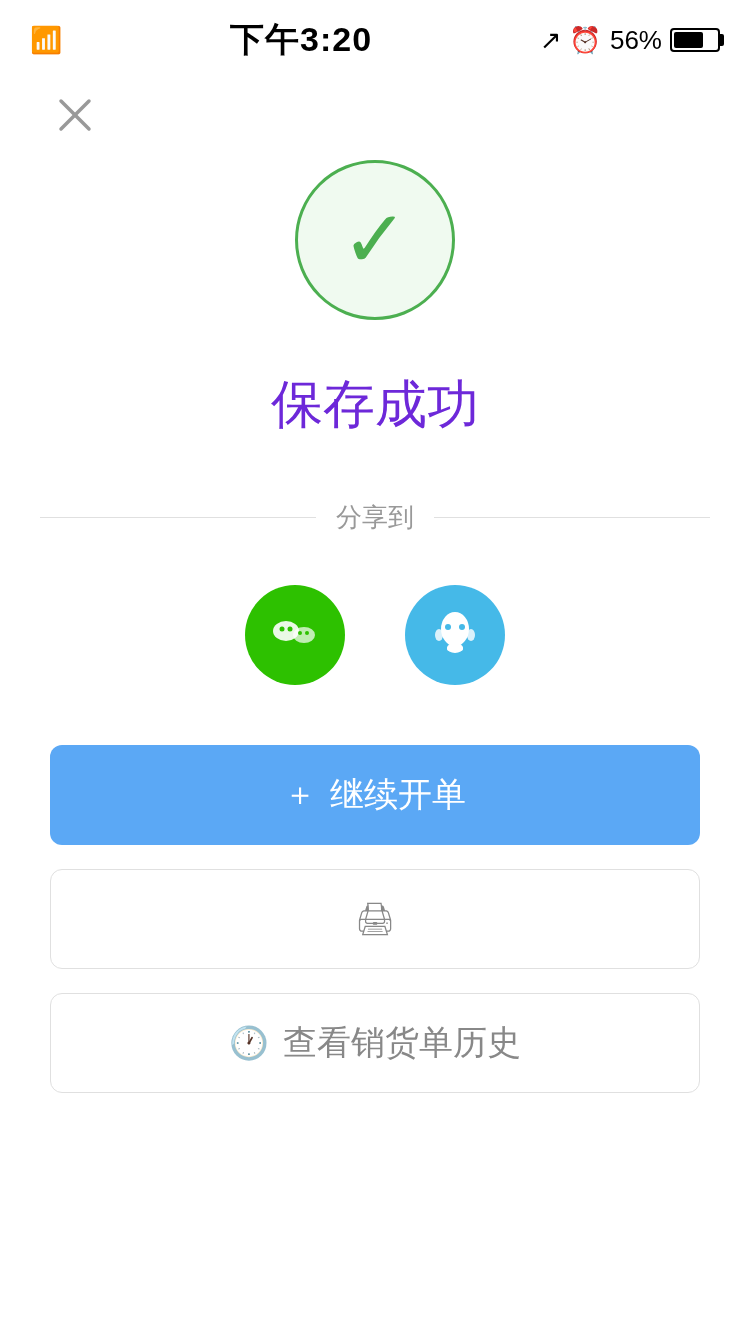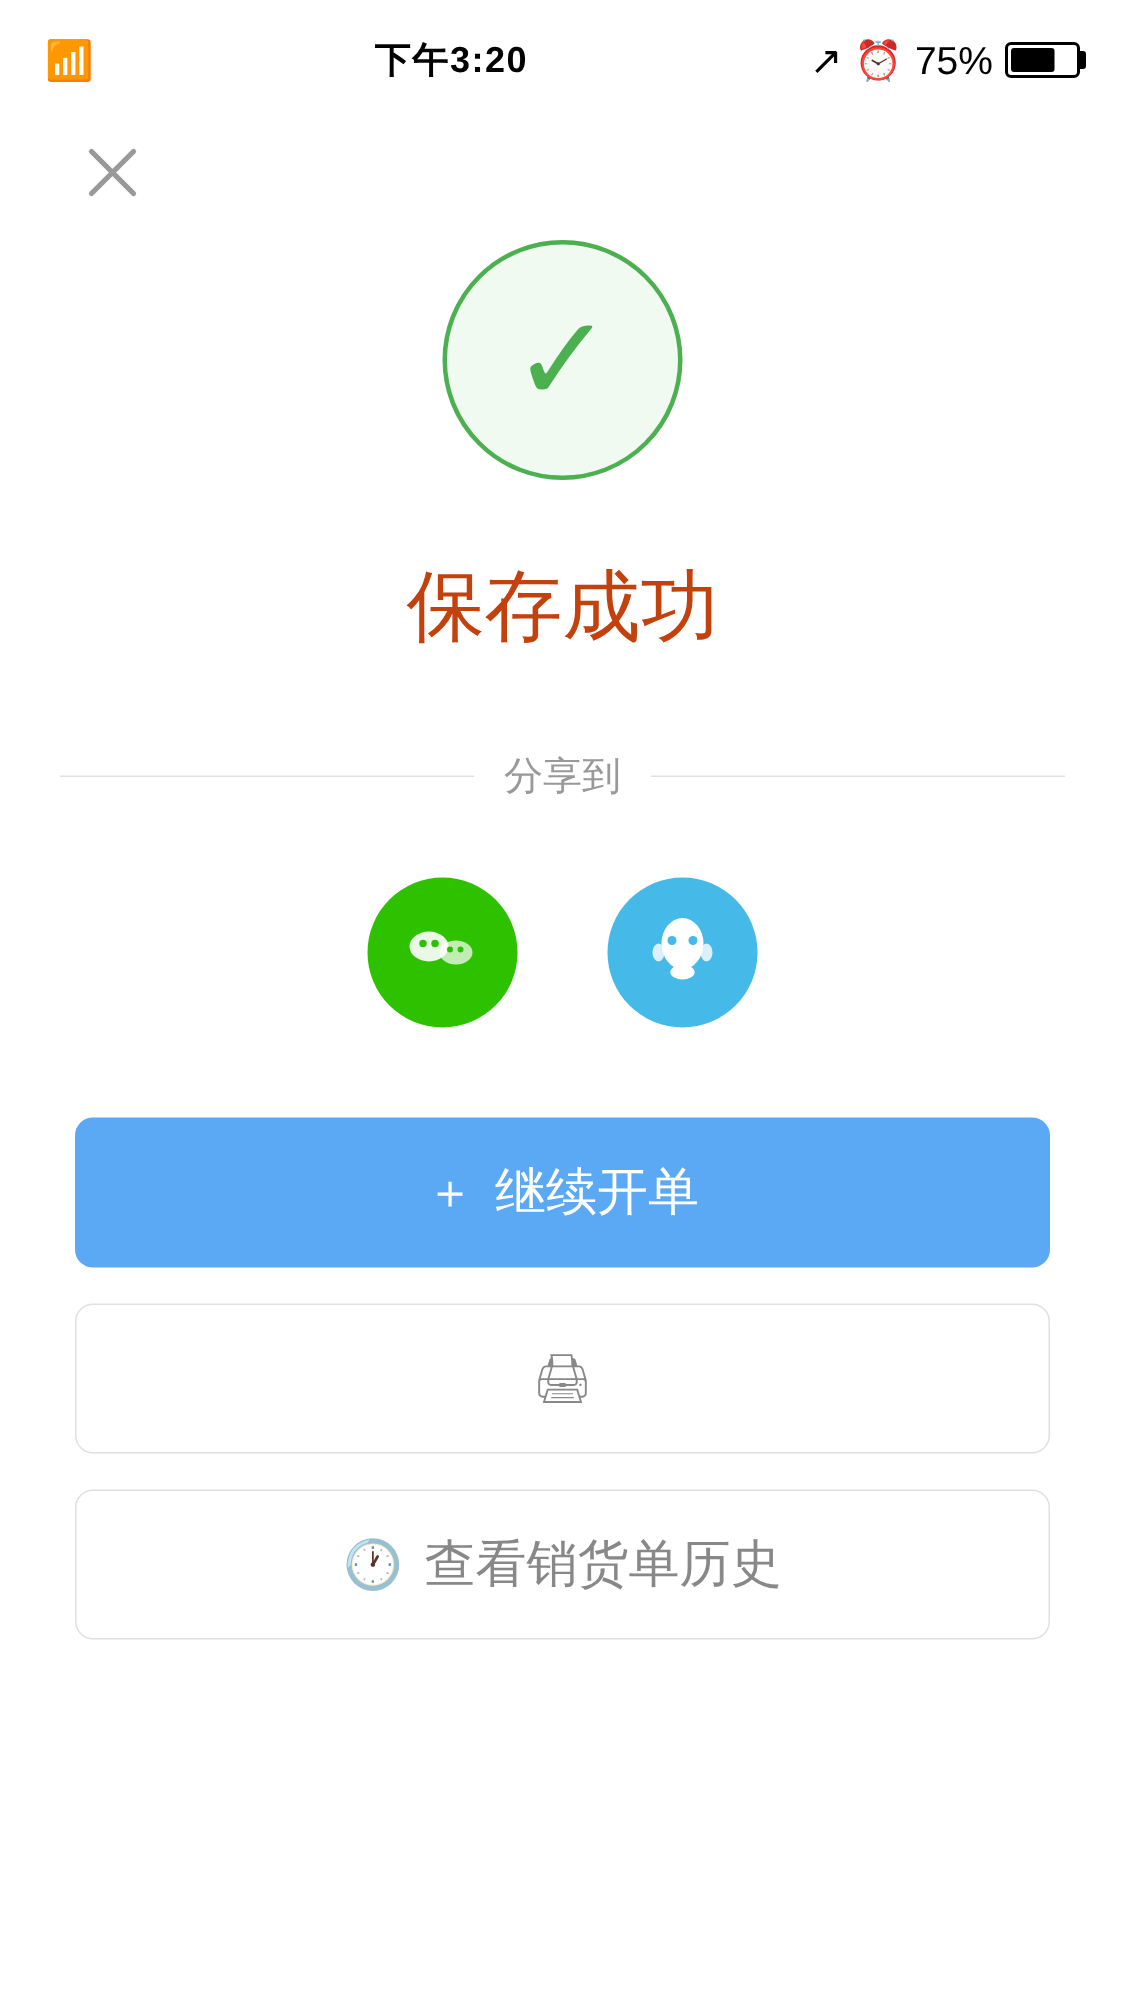--- a/index.html
+++ b/index.html
@@ -36,21 +36,21 @@
       font-size: 28px;
       font-weight: 500;
       color: #000;
     }
 
     .wifi-icon {
       font-size: 26px;
     }
 
     .status-center {
-      font-size: 24px;
+      font-size: 34px;
       font-weight: 600;
       color: #000;
       letter-spacing: 1px;
     }
 
     .status-right {
       display: flex;
       align-items: center;
       gap: 8px;
       font-size: 26px;
@@ -135,21 +135,21 @@
 
     .checkmark {
       font-size: 80px;
       color: #4CAF50;
       line-height: 1;
     }
 
     
     .success-title {
       font-size: 52px;
-      color: #c2410c;
+      color: #6d28d9;
       font-weight: 400;
       margin-bottom: 60px;
     }
 
     
     .share-section {
       width: 100%;
       padding: 0 40px;
       margin-bottom: 60px;
     }
@@ -247,21 +247,21 @@
 <body>
 
 <div class="status-bar">
   <div class="status-left">
     <span class="wifi-icon">📶</span>
   </div>
   <div class="status-center">下午3:20</div>
   <div class="status-right">
     <span>↗</span>
     <span>⏰</span>
-    <span>75%</span>
+    <span>56%</span>
     <div class="battery-container">
       <div class="battery-bar">
         <div class="battery-fill"></div>
       </div>
     </div>
   </div>
 </div>
 
 <div class="close-btn">
   <svg class="close-icon-svg" viewBox="0 0 36 36" fill="none" xmlns="http://www.w3.org/2000/svg">

